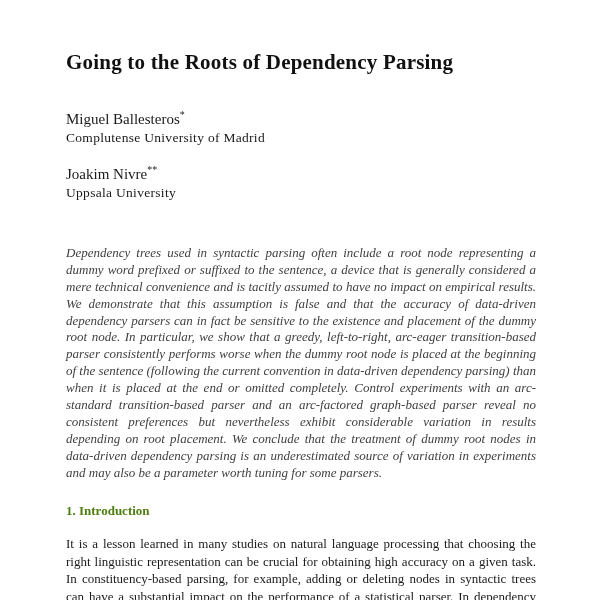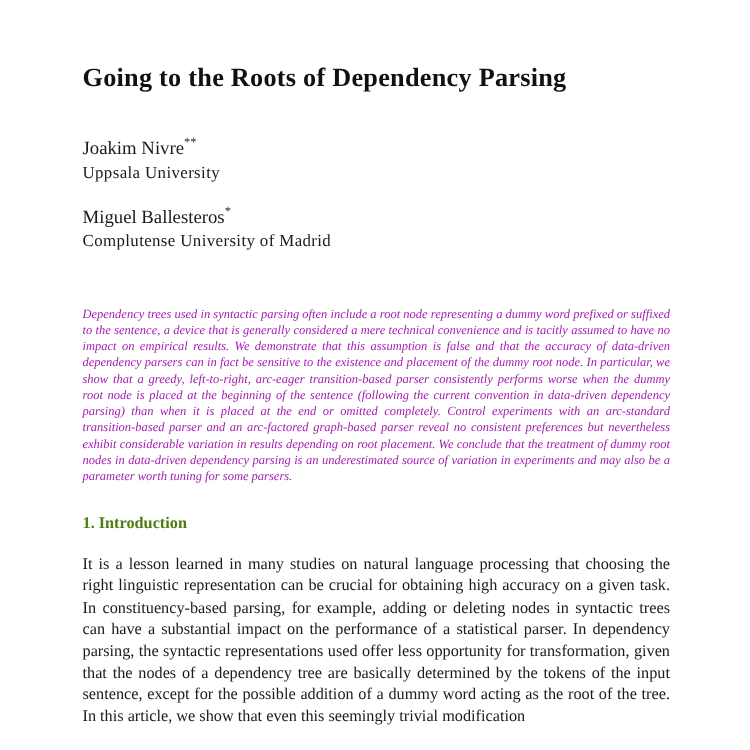--- a/index.html
+++ b/index.html
@@ -37,24 +37,24 @@
     font-size: 10px;
     vertical-align: super;
   }
   .affiliation {
     font-size: 13.5px;
     letter-spacing: 0.3px;
   }
   .abstract {
     margin-top: 44px;
     font-style: italic;
-    font-size: 10px;
+    font-size: 13px;
     line-height: 1.3;
     text-align: justify;
-    color: #a21caf;
+    color: #404040;
   }
   .section-heading {
     font-size: 13px;
     font-weight: bold;
     margin: 22px 0 16px 0;
     color: #4d7c0f;
   }
   .body-paragraph {
     font-size: 13px;
     line-height: 1.34;
@@ -65,30 +65,30 @@
 </style>
 </head>
 <body>
 
 <div class="page">
 
   <h1 class="paper-title">Going to the Roots of Dependency Parsing</h1>
 
   <div class="author-block">
     <div class="author-name">
-      <span>Joakim Nivre</span><sup>**</sup>
+      <span>Miguel Ballesteros</span><sup>*</sup>
     </div>
-    <div class="affiliation">Uppsala University</div>
+    <div class="affiliation">Complutense University of Madrid</div>
   </div>
 
   <div class="author-block">
     <div class="author-name">
-      <span>Miguel Ballesteros</span><sup>*</sup>
+      <span>Joakim Nivre</span><sup>**</sup>
     </div>
-    <div class="affiliation">Complutense University of Madrid</div>
+    <div class="affiliation">Uppsala University</div>
   </div>
 
   <div class="abstract">Dependency trees used in syntactic parsing often include a root node representing a dummy word prefixed or suffixed to the sentence, a device that is generally considered a mere technical convenience and is tacitly assumed to have no impact on empirical results. We demonstrate that this assumption is false and that the accuracy of data-driven dependency parsers can in fact be sensitive to the existence and placement of the dummy root node. In particular, we show that a greedy, left-to-right, arc-eager transition-based parser consistently performs worse when the dummy root node is placed at the beginning of the sentence (following the current convention in data-driven dependency parsing) than when it is placed at the end or omitted completely. Control experiments with an arc-standard transition-based parser and an arc-factored graph-based parser reveal no consistent preferences but nevertheless exhibit considerable variation in results depending on root placement. We conclude that the treatment of dummy root nodes in data-driven dependency parsing is an underestimated source of variation in experiments and may also be a parameter worth tuning for some parsers.</div>
 
   <h2 class="section-heading">1. Introduction</h2>
 
   <p class="body-paragraph">It is a lesson learned in many studies on natural language processing that choosing the right linguistic representation can be crucial for obtaining high accuracy on a given task. In constituency-based parsing, for example, adding or deleting nodes in syntactic trees can have a substantial impact on the performance of a statistical parser. In dependency parsing, the syntactic representations used offer less opportunity for transformation, given that the nodes of a dependency tree are basically determined by the tokens of the input sentence, except for the possible addition of a dummy word acting as the root of the tree. In this article, we show that even this seemingly trivial modification</p>
 
 </div>
 

